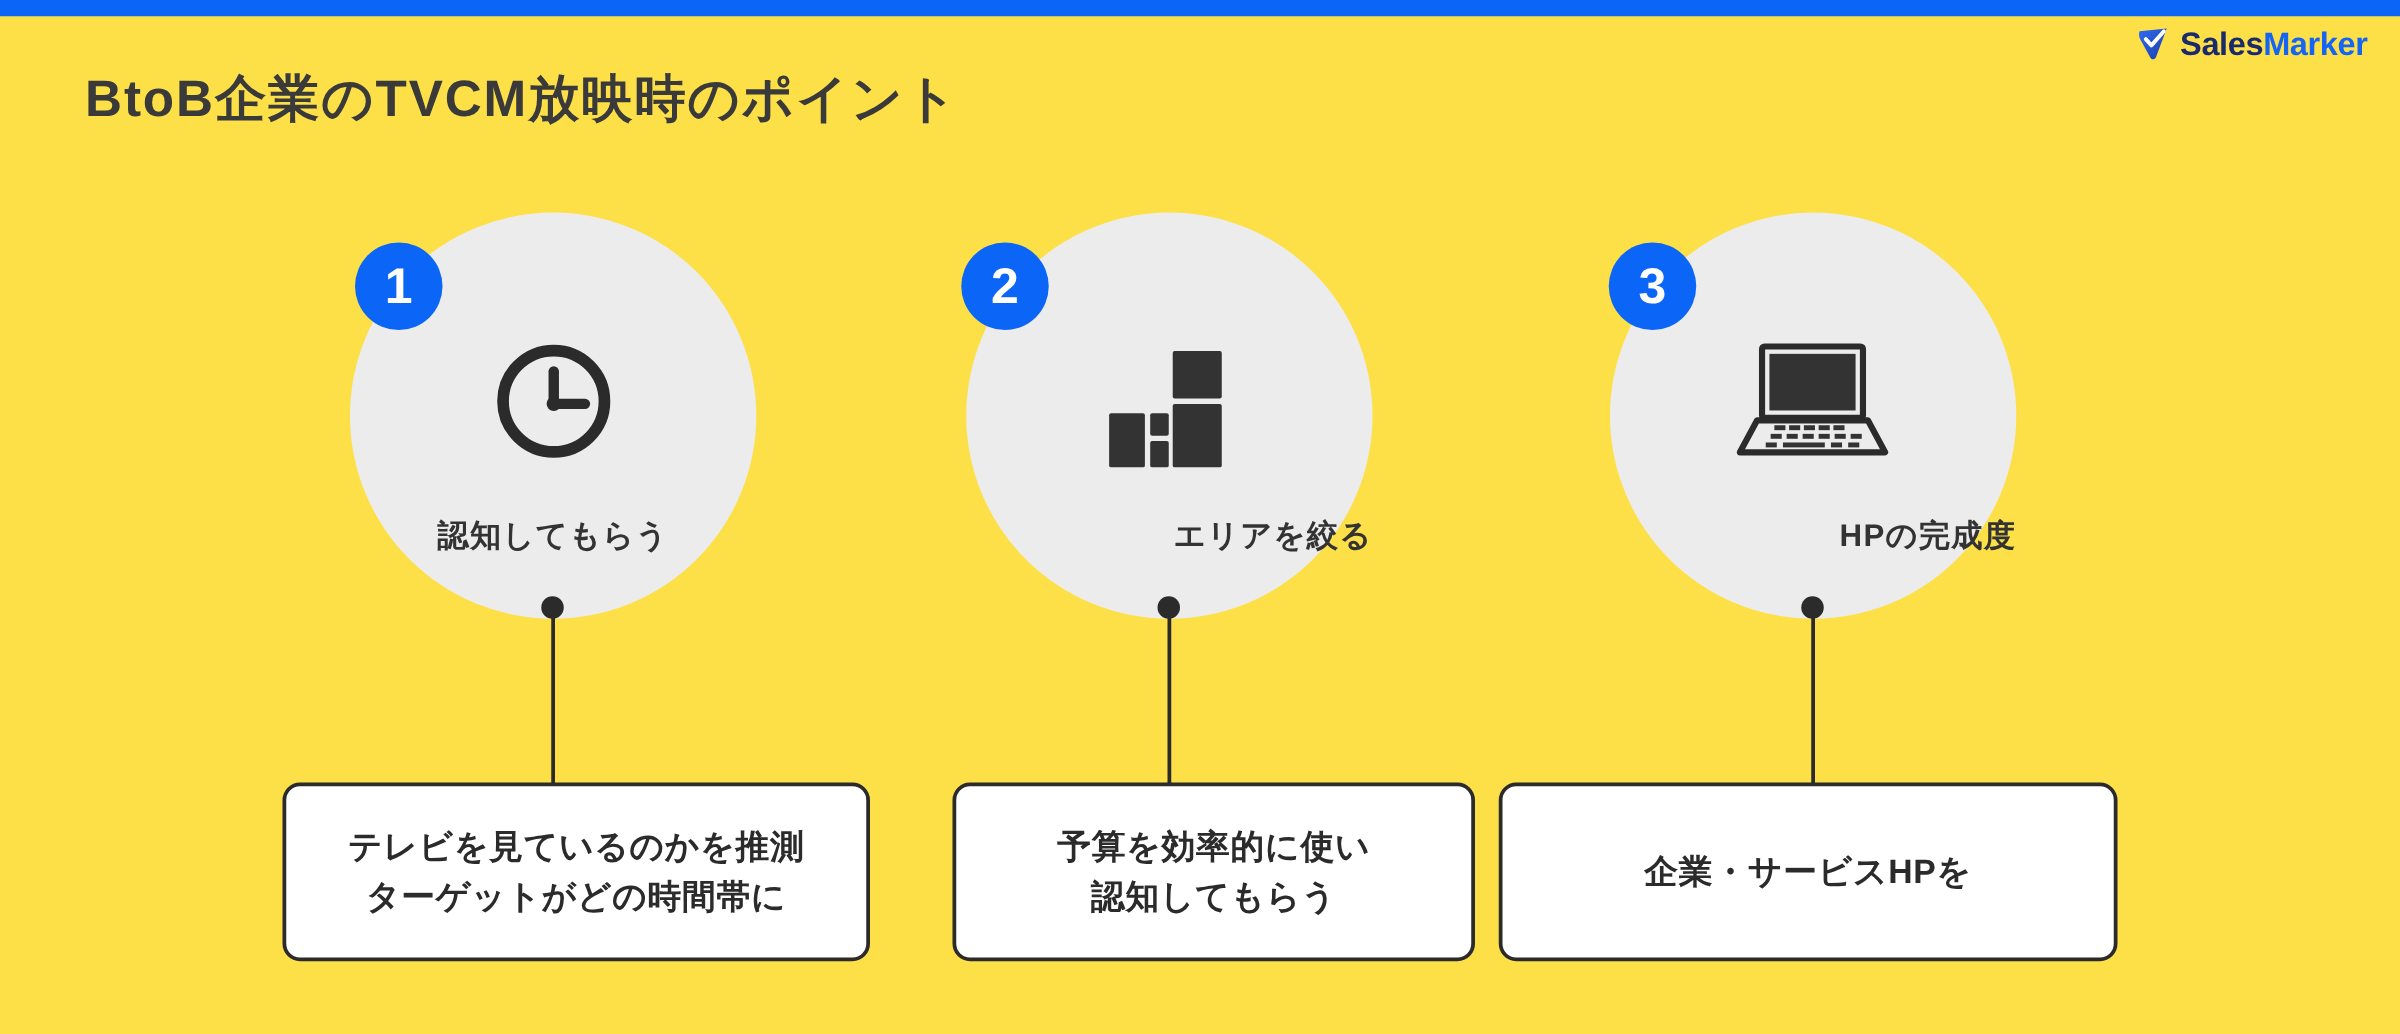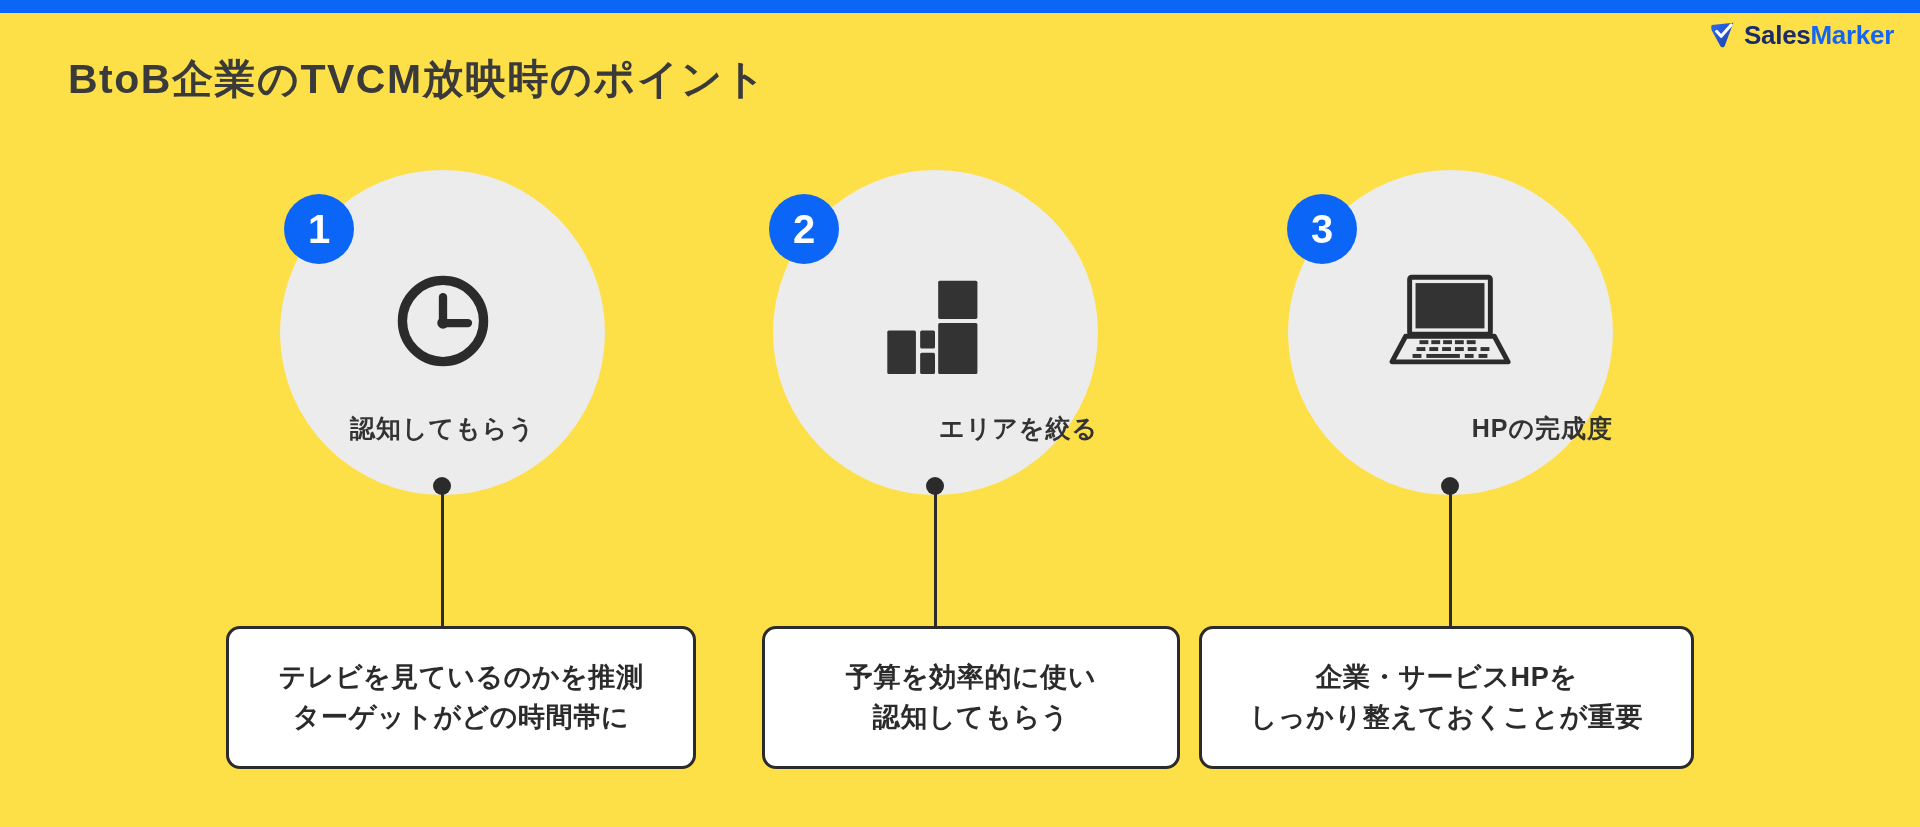--- a/index.html
+++ b/index.html
@@ -254,17 +254,16 @@
       </svg>
     </div>
 
     <div class="circle-label" style="left:1288px; top:412px; width:325px;text-align:right;">HPの完成度</div>
 
     <div class="conn-dot" style="left:1441px; top:477px;"></div>
     <div class="conn-line" style="left:1448.5px; top:486px; height:141px;"></div>
 
     <div class="callout" style="left:1199px; top:626px; width:495px; height:143px;">
       <div class="ln">企業・サービスHPを</div>
-      <div class="ln">しっかり整えておくことが重要</div>
     </div>
   </div>
 
 </div>
 
 </body></html>

